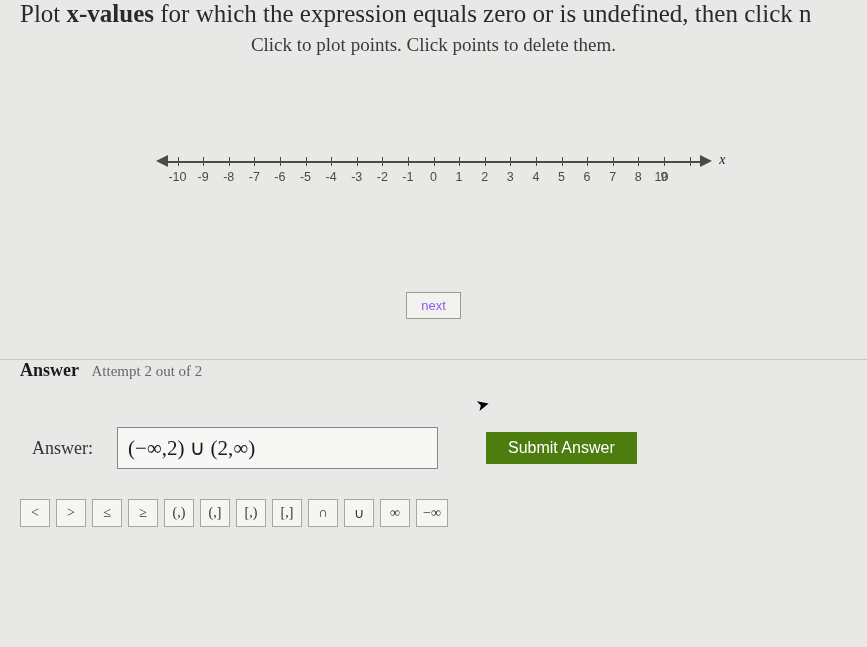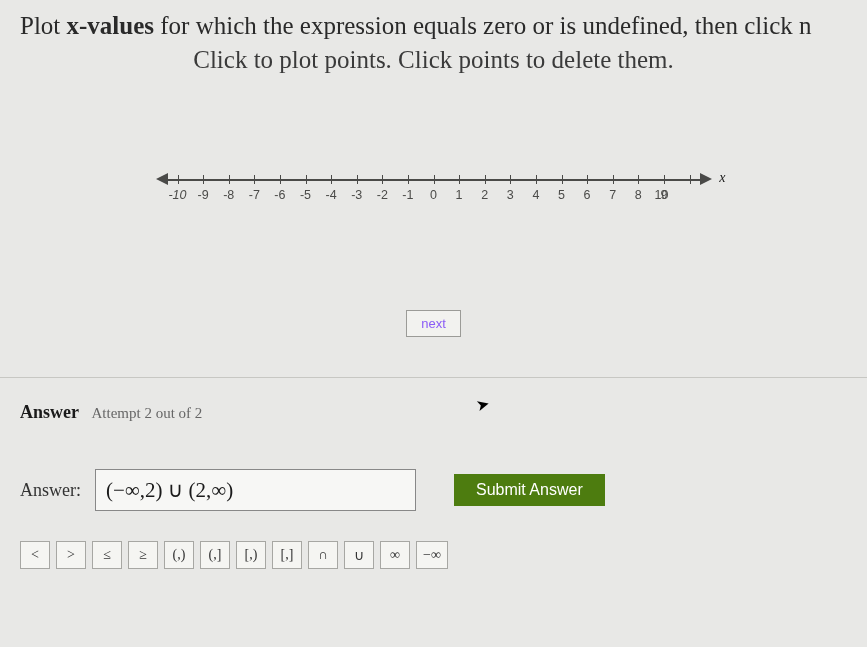--- a/index.html
+++ b/index.html
@@ -7,28 +7,28 @@
       font-family: Georgia, 'Times New Roman', serif;
       background: #e8e8e6;
       width: 867px;
       height: 647px;
       overflow: hidden;
       color: #1a1a1a;
     }
     .container { padding: 0 20px; }
     .title {
       font-size: 25px;
-      padding-top: 12px;
+      padding-top: 0;
       padding-left: 0;
       color: #2a2a2a;
     }
     .title .bold { font-weight: bold; }
     .subtitle {
       text-align: center;
-      font-size: 25px;
+      font-size: 19px;
       color: #3a3a3a;
       margin-top: 6px;
     }
     .plot-area {
       height: 230px;
       display: flex;
       align-items: center;
       justify-content: center;
       position: relative;
     }
@@ -88,36 +88,35 @@
       font-size: 13px;
       font-family: Arial, sans-serif;
       color: #8b5cf6;
       cursor: pointer;
     }
     .divider {
       border-top: 1px solid #c7c7c3;
       margin-top: 40px;
     }
     .answer-head {
-      margin-top: 24px;
       margin-left: 20px;
       font-size: 18px;
     }
     .answer-head .label { font-weight: bold; }
     .answer-head .attempt {
       font-size: 15px;
       color: #666;
       margin-left: 8px;
     }
     .answer-row {
       display: flex;
       align-items: center;
       margin-top: 46px;
-      margin-left: 20px;
-      gap: 14px;
+      margin-left: 32px;
+      gap: 24px;
     }
     .answer-row .alabel {
       font-size: 18px;
       color: #333;
     }
     .answer-input {
       width: 321px;
       height: 42px;
       border: 1px solid #888;
       background: #f7f7f5;
@@ -175,21 +174,21 @@
   </div>
   <div class="subtitle">Click to plot points. Click points to delete them.</div>
 
   <div class="plot-area">
     <div class="numberline" id="numberline">
       <div class="arrow-left"></div>
       <div class="line"></div>
       <div class="arrow-right"></div>
       <div class="xlabel">x</div>
     <div class="tick" style="left: 14px;"></div>
-        <div class="tick-label" style="left: 14px; font-style: italic;">-10</div>
+        <div class="tick-label" style="left: 14px;">-10</div>
         <div class="tick" style="left: 39.6px;"></div>
         <div class="tick-label" style="left: 39.6px;">-9</div>
         <div class="tick" style="left: 65.2px;"></div>
         <div class="tick-label" style="left: 65.2px;">-8</div>
         <div class="tick" style="left: 90.8px;"></div>
         <div class="tick-label" style="left: 90.8px;">-7</div>
         <div class="tick" style="left: 116.4px;"></div>
         <div class="tick-label" style="left: 116.4px;">-6</div>
         <div class="tick" style="left: 142px;"></div>
         <div class="tick-label" style="left: 142px;">-5</div>

